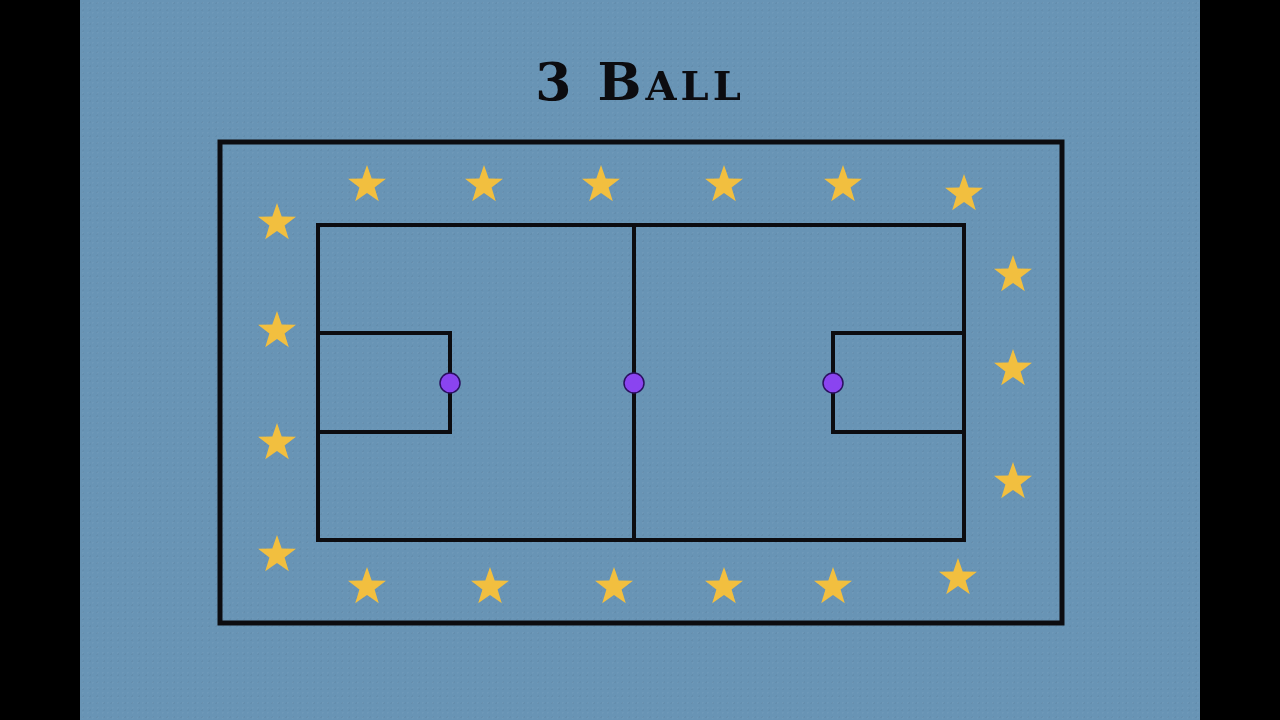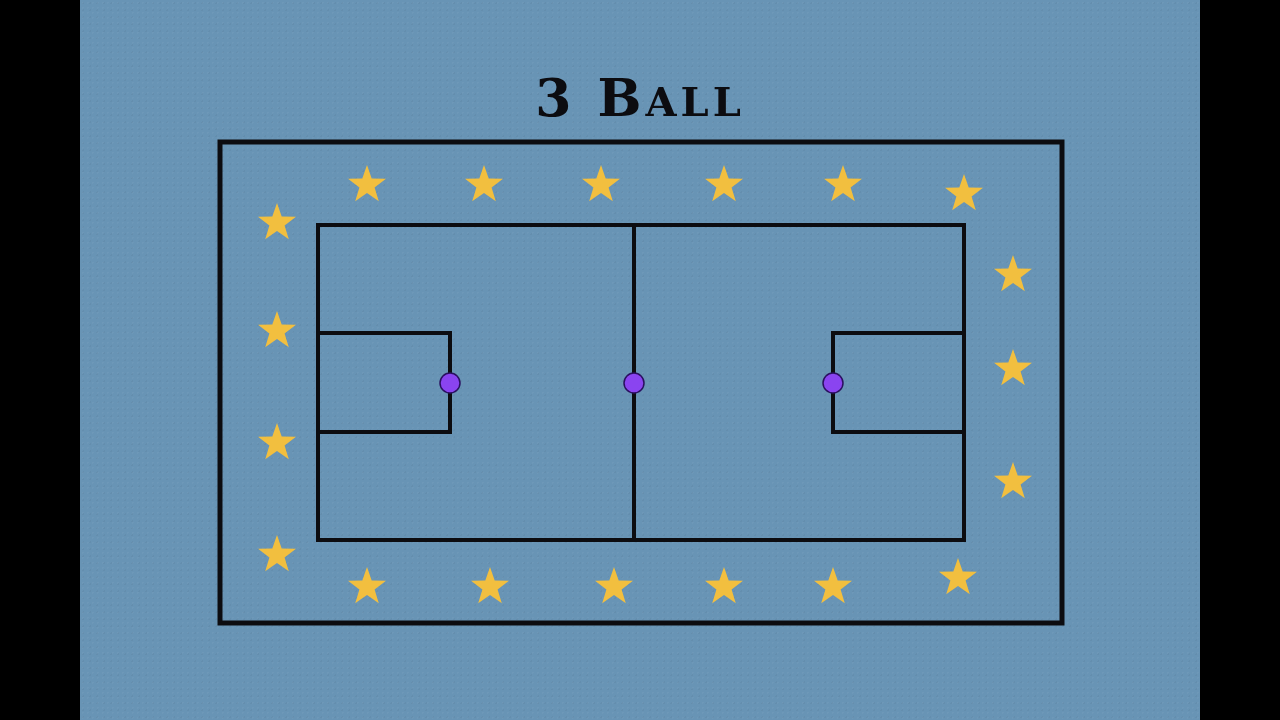--- a/index.html
+++ b/index.html
@@ -1,21 +1,21 @@
 <!DOCTYPE html>
 <html><head>
 <meta charset="utf-8">
 <style>
   html, body { margin:0; padding:0; width:1280px; height:720px; background:#000; overflow:hidden; }
   .stage { position:absolute; left:80px; top:0; width:1120px; height:720px; background:#6894b5;
     background-image: radial-gradient(rgba(255,255,255,0.04) 1px, transparent 1px), radial-gradient(rgba(0,0,0,0.04) 1px, transparent 1px);
     background-size: 5px 5px, 7px 7px; }
   .pillar { position:absolute; top:0; width:80px; height:720px; background:#000; }
   .title { position:absolute; left:0; top:52px; width:1280px; text-align:center;
-    font-family:"DejaVu Serif", serif; font-weight:bold; color:#0c0c10; letter-spacing:4px; font-size:52px; line-height:60px;margin-top:16px; }
+    font-family:"DejaVu Serif", serif; font-weight:bold; color:#0c0c10; letter-spacing:4px; font-size:52px; line-height:60px; }
   .title .sc { font-size:40px; }
   svg.field { position:absolute; left:0; top:0; }
 </style>
 </head>
 <body>
 
 <div class="pillar" style="left:0"></div>
 <div class="stage" style="background-color: rgb(104, 148, 181);"></div>
 <div class="pillar" style="left:1200px"></div>
 

